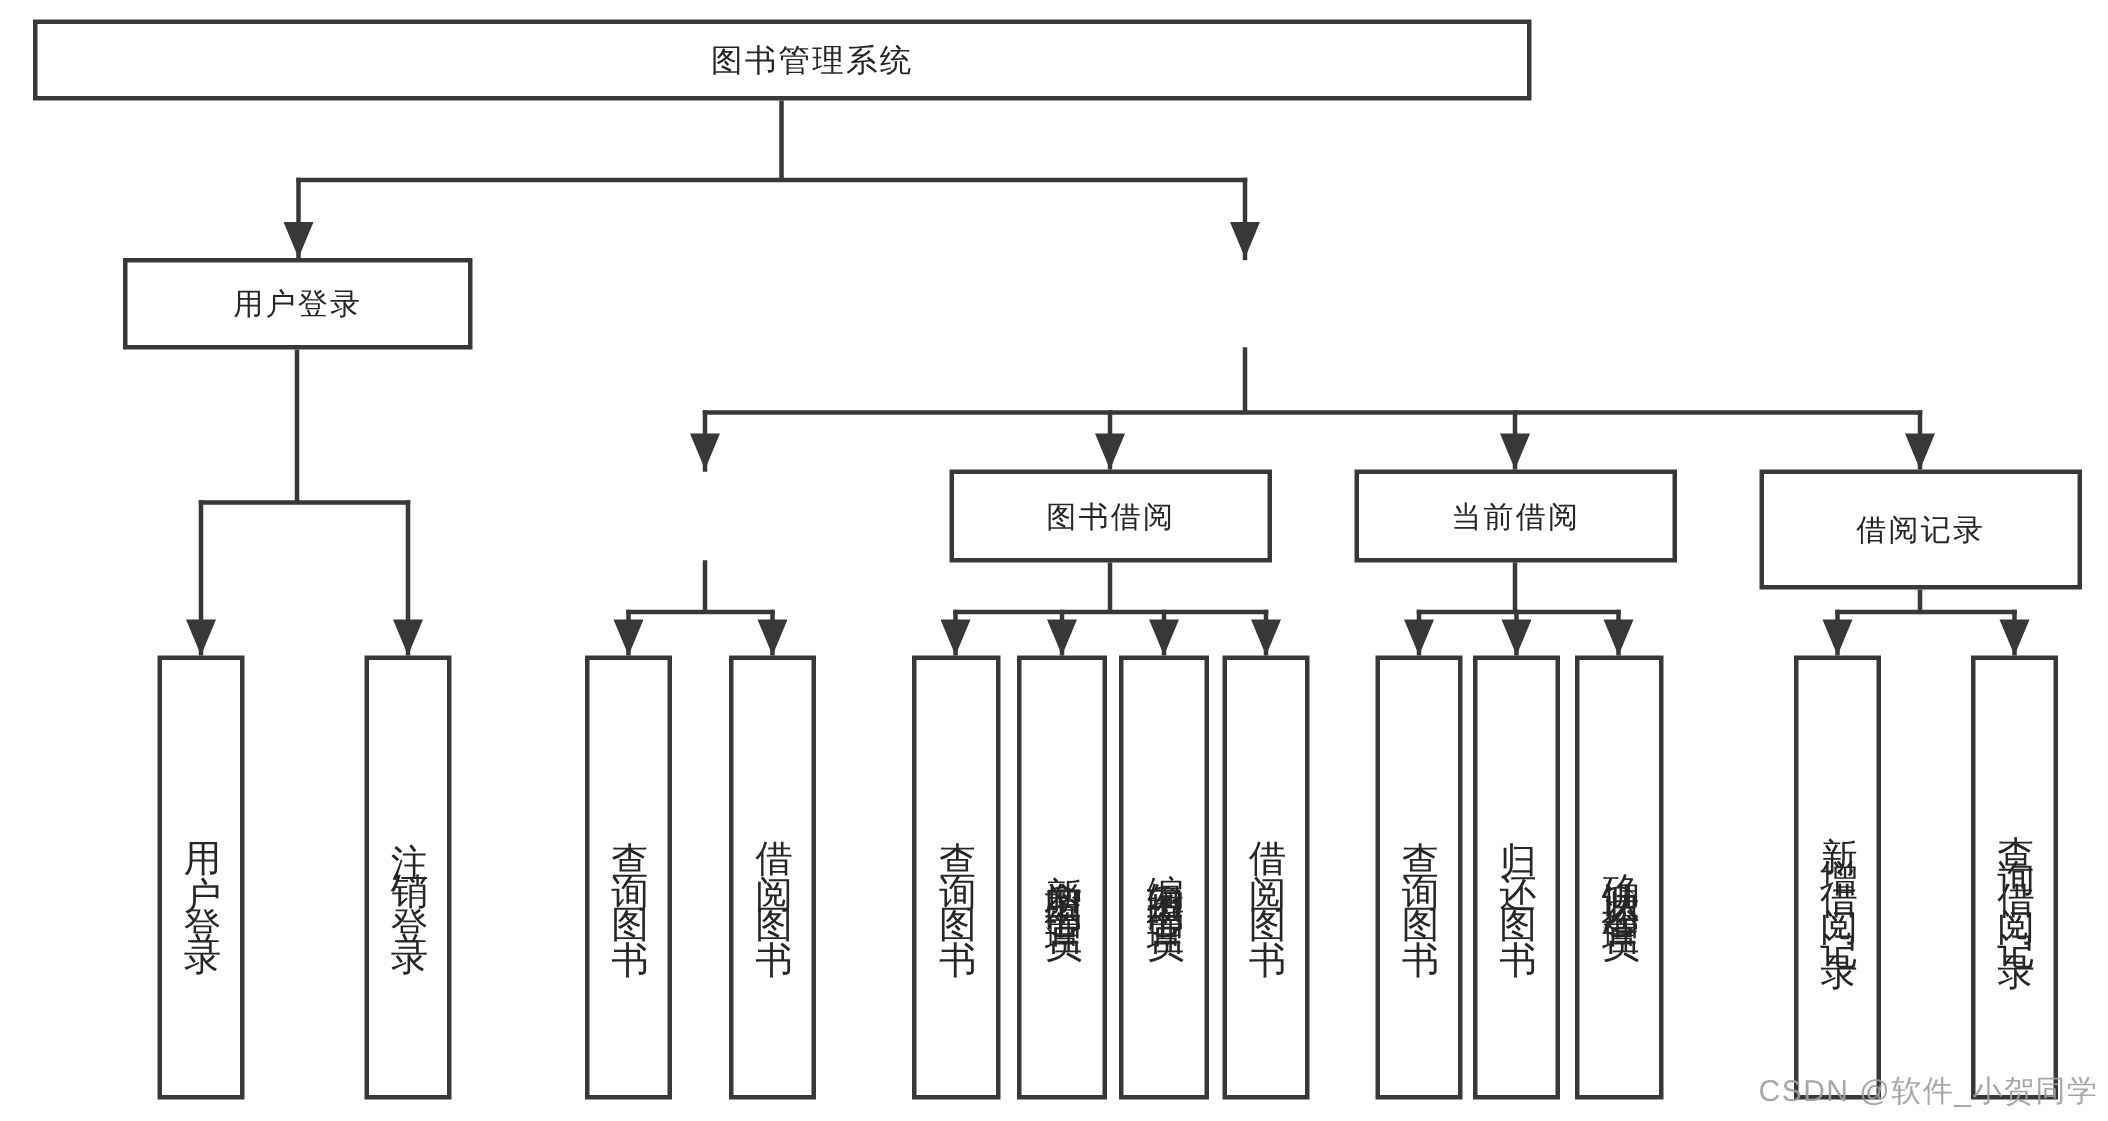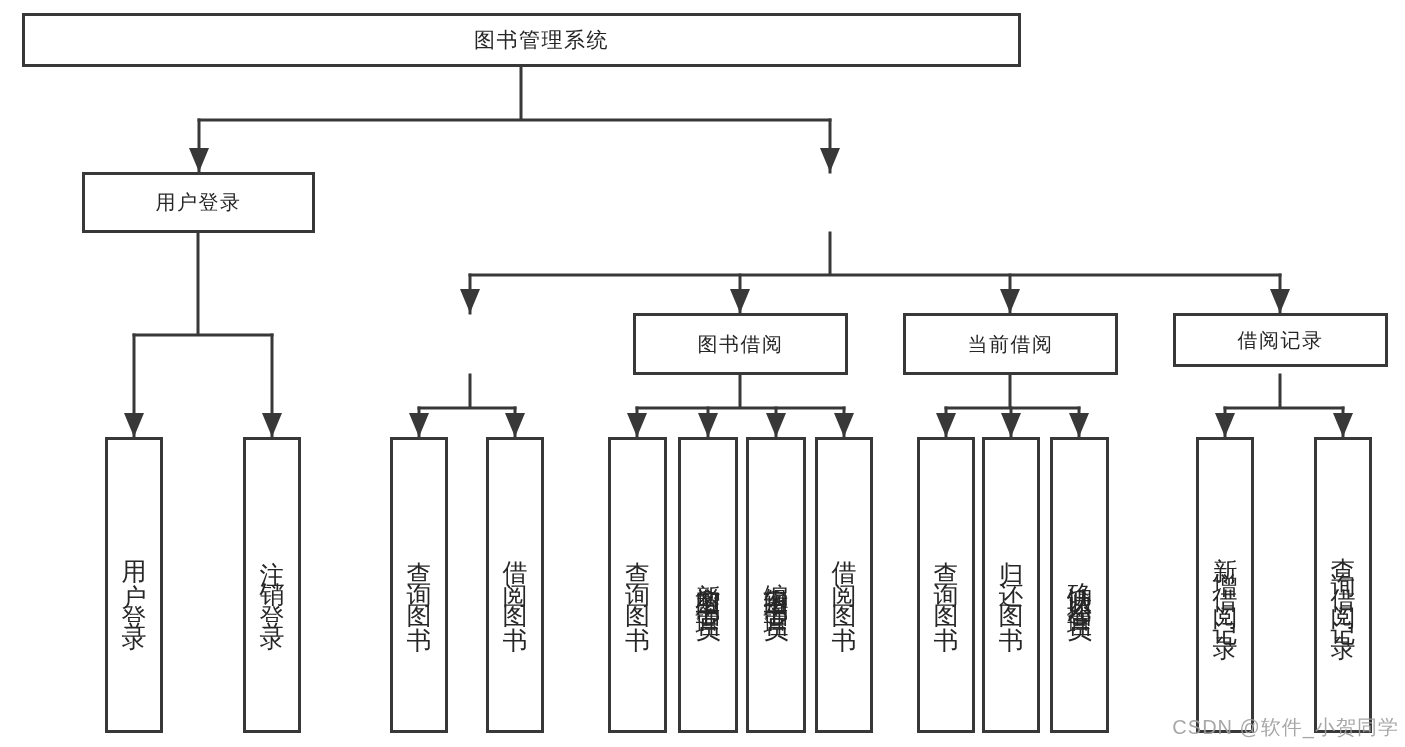--- a/index.html
+++ b/index.html
@@ -82,21 +82,21 @@
   <div class="node hnode" style="left:82px;top:172px;width:233px;height:61px">
     <span>用户登录</span>
   </div>
 
   <div class="node hnode" style="left:903px;top:313px;width:215px;height:62px">
     <span>当前借阅</span>
   </div>
   <div class="node hnode" style="left:633px;top:313px;width:215px;height:62px">
     <span>图书借阅</span>
   </div>
-  <div class="node hnode" style="left:1173px;top:313px;width:215px;height:54px">
+  <div class="node hnode" style="left:1173px;top:313px;width:215px;height:80px">
     <span>借阅记录</span>
   </div>
 
   <div class="node vnode" style="left:105px;top:437px;width:58px;height:296px">
     <span class="vlabel">用户登录</span>
   </div>
   <div class="node vnode" style="left:243px;top:437px;width:58px;height:296px">
     <span class="vlabel">注销登录</span>
   </div>
 

